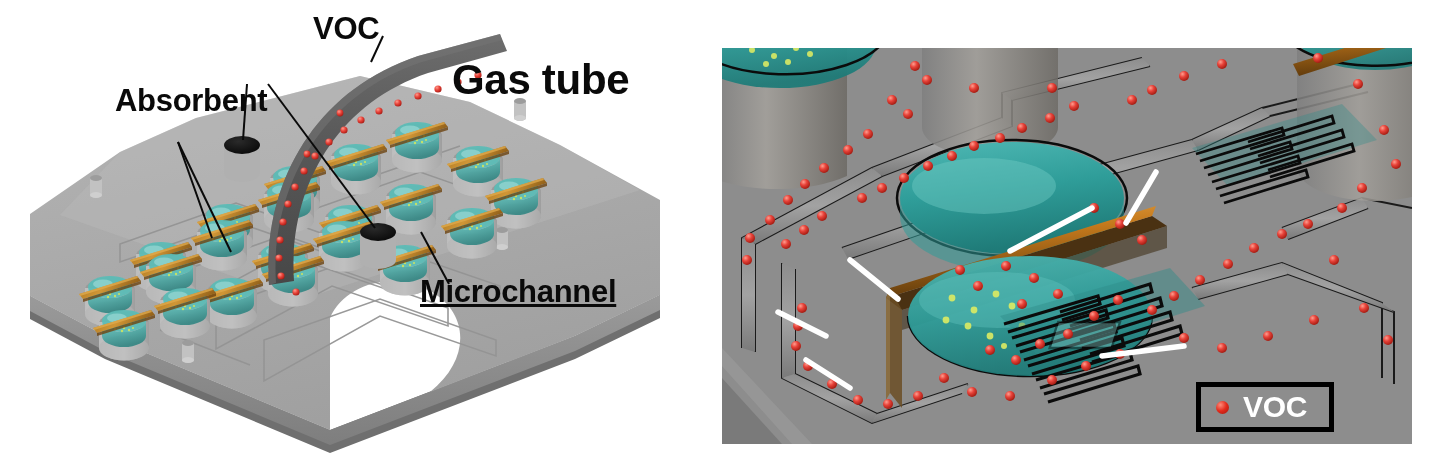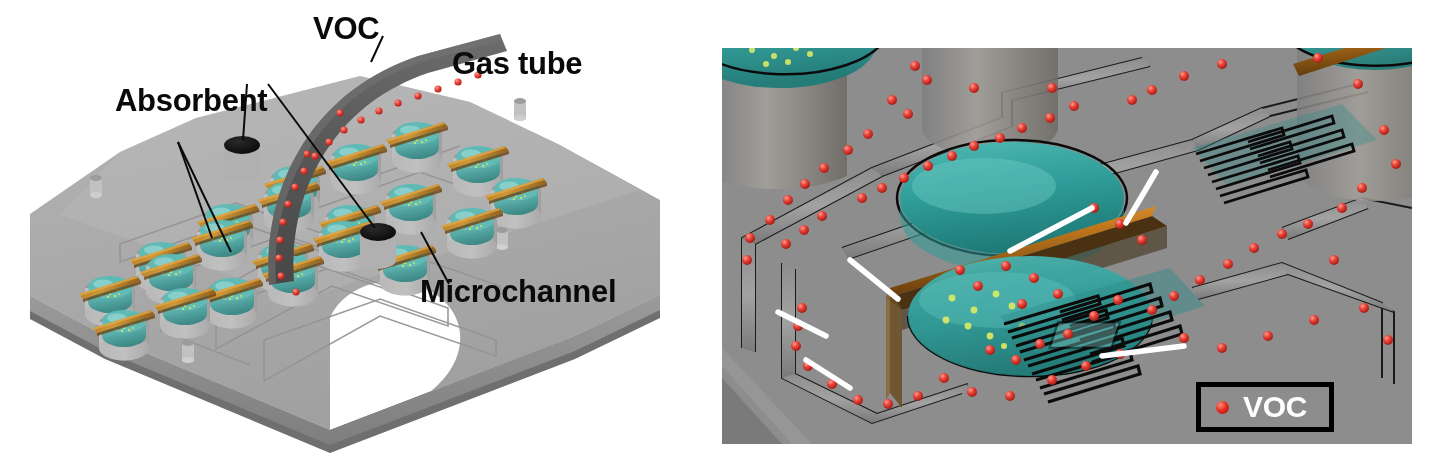--- a/index.html
+++ b/index.html
@@ -24,22 +24,22 @@
     white-space:nowrap;
     line-height:1.02;
     letter-spacing:-0.3px;
   }
   .lbl-dark{color:#0a0a0a;font-weight:700;}
 
   
   #lb-droplets   {left:62px;  top:100px; font-size:31px;}
   #lb-absorbent  {left:115px; top:42px;  font-size:31px;margin-top:43px;}
   #lb-voc        {left:313px; top:13px;  font-size:31px;}
-  #lb-gastube    {left:452px; top:48px;  font-size:31px;}
-  #lb-microchan  {left:420px; top:276px; font-size:31px;}
+  #lb-gastube    {left:452px; top:59px;  font-size:42px;}
+  #lb-microchan  {left:420px; top:276px; font-size:31px;text-decoration:underline;}
 
   
   #legend{
     position:absolute;left:1196px;top:382px;
     width:138px;height:50px;
     border:5px solid #000000;
     background:#8d8d8d;
     display:flex;align-items:center;
     box-sizing:border-box;
   }

